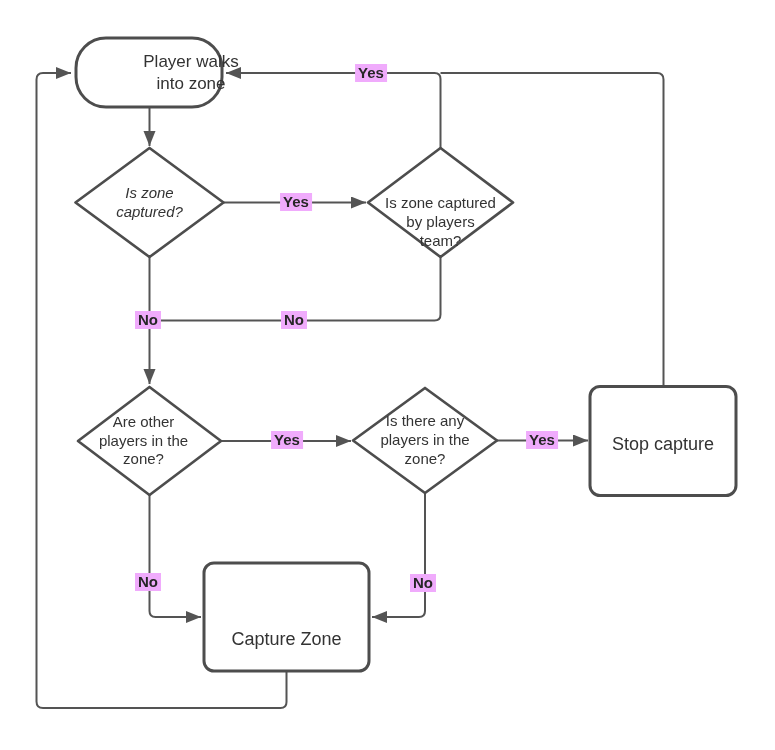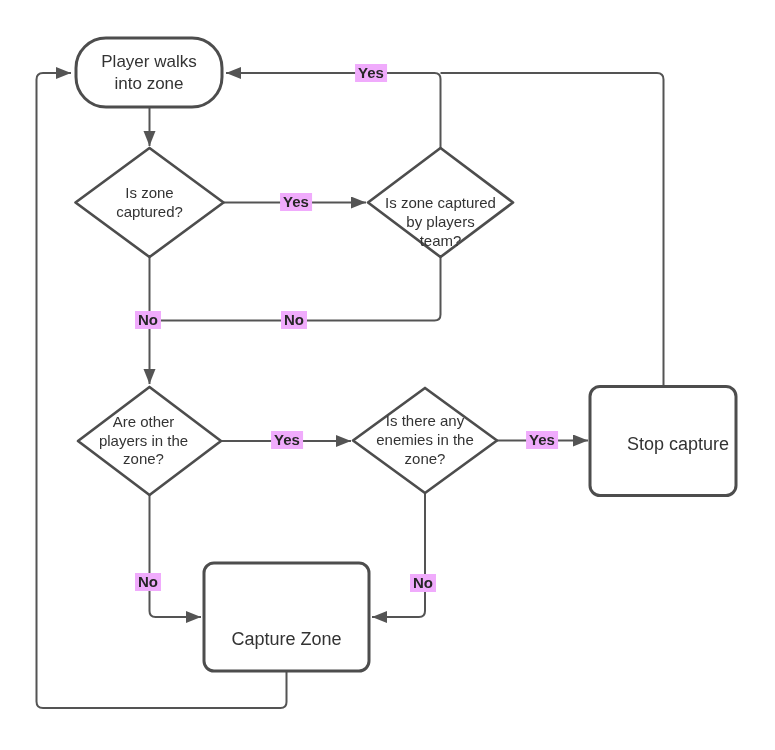--- a/index.html
+++ b/index.html
@@ -16,21 +16,21 @@
     position: absolute;
     display: flex;
     align-items: center;
     justify-content: center;
     text-align: center;
     color: #333333;
     line-height: 1.25;
     pointer-events: none;
   }
   .node-label > span { display: inline-block; }
-  .fs-term { font-size: 17px; }
+  .fs-term { font-size: 17px; padding-left: 42px; }
   .fs-dec  { font-size: 15px; }
   .fs-proc { font-size: 18px; }
   .edge-label {
     position: absolute;
     transform: translate(-50%, -50%);
     background: #f0abfc;
     padding: 0 3px;
     font-size: 15px;
     font-weight: bold;
     color: #262626;
@@ -83,37 +83,37 @@
       <polygon points="425,388 497,440.5 425,493 353,440.5" stroke-width="2.7"></polygon>
       <rect x="590" y="386.5" width="146" height="109" rx="10" stroke-width="3"></rect>
       <rect x="204" y="563" width="165" height="108" rx="10" stroke-width="3"></rect>
     </g>
   </svg>
 
   <div class="node-label fs-term" style="left:76px; top:38px; width:146px; height:69px;">
     <span style="width:112px;">Player walks into zone</span>
   </div>
 
-  <div class="node-label fs-dec" style="left:75px; top:148px; width:149px; height:109px;">
+  <div class="node-label fs-dec" style="left:75px; top:148px; width:149px; height:109px;font-style:italic;">
     <span style="width:90px;">Is zone captured?</span>
   </div>
 
   <div class="node-label fs-dec" style="left:368px; top:148px; width:145px; height:109px;">
     <span style="width:112px;margin-top:40px;">Is zone captured by players team?</span>
   </div>
 
   <div class="node-label fs-dec" style="left:72px; top:387px; width:143px; height:108px;">
     <span style="width:105px;">Are other players in the zone?</span>
   </div>
 
   <div class="node-label fs-dec" style="left:353px; top:388px; width:144px; height:105px;">
-    <span style="width:112px;">Is there any enemies in the zone?</span>
+    <span style="width:112px;">Is there any players in the zone?</span>
   </div>
 
-  <div class="node-label fs-proc" style="left:590px; top:386px; width:146px; height:117px;padding-left:15px;">
+  <div class="node-label fs-proc" style="left:590px; top:386px; width:146px; height:117px;">
     <span>Stop capture</span>
   </div>
 
   <div class="node-label fs-proc" style="left:204px; top:585px; width:165px; height:108px;">
     <span>Capture Zone</span>
   </div>
 
   <span class="edge-label" style="left:371px; top:73px;">Yes</span>
 
   <span class="edge-label" style="left:296px; top:202px;">Yes</span>

